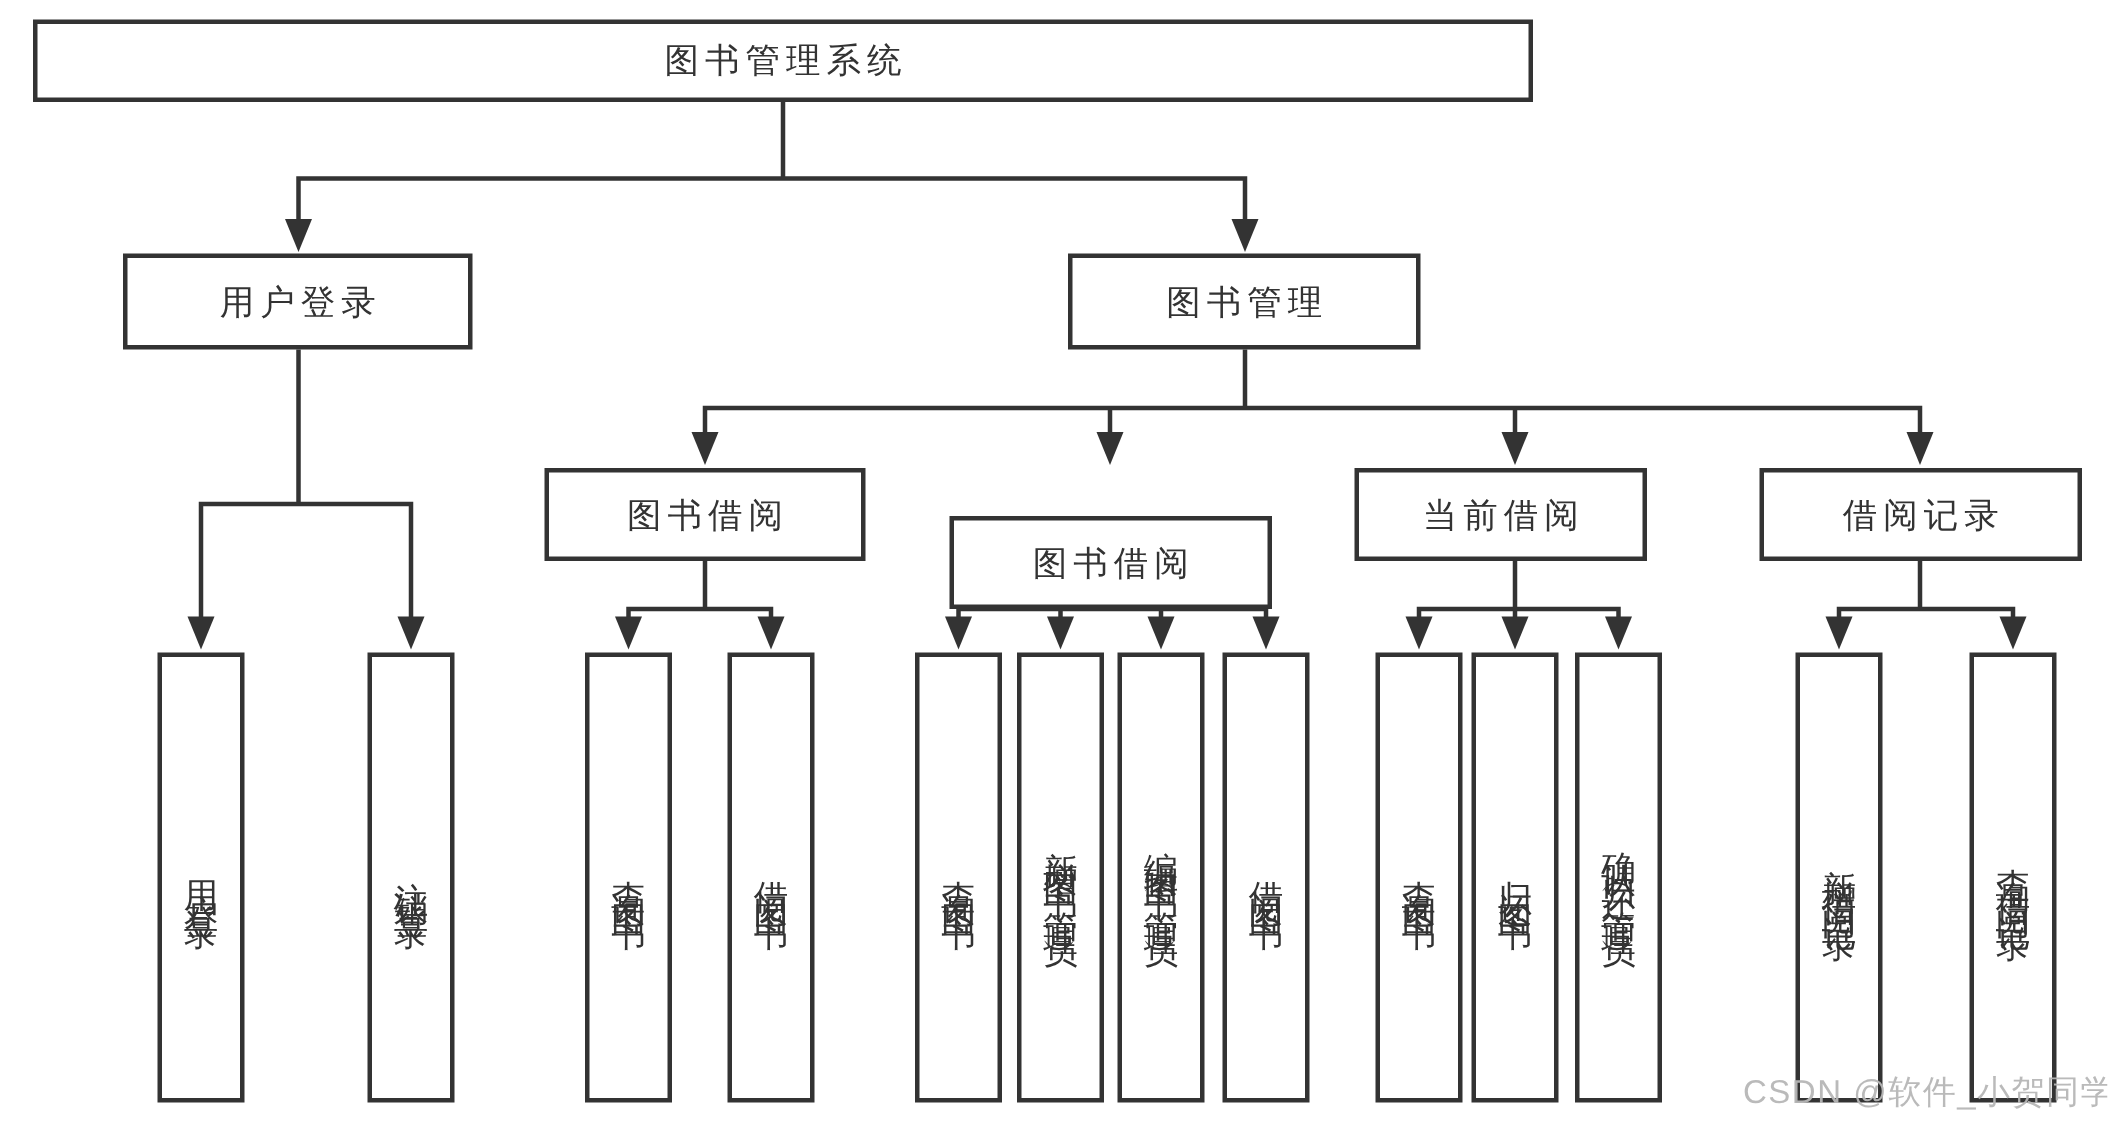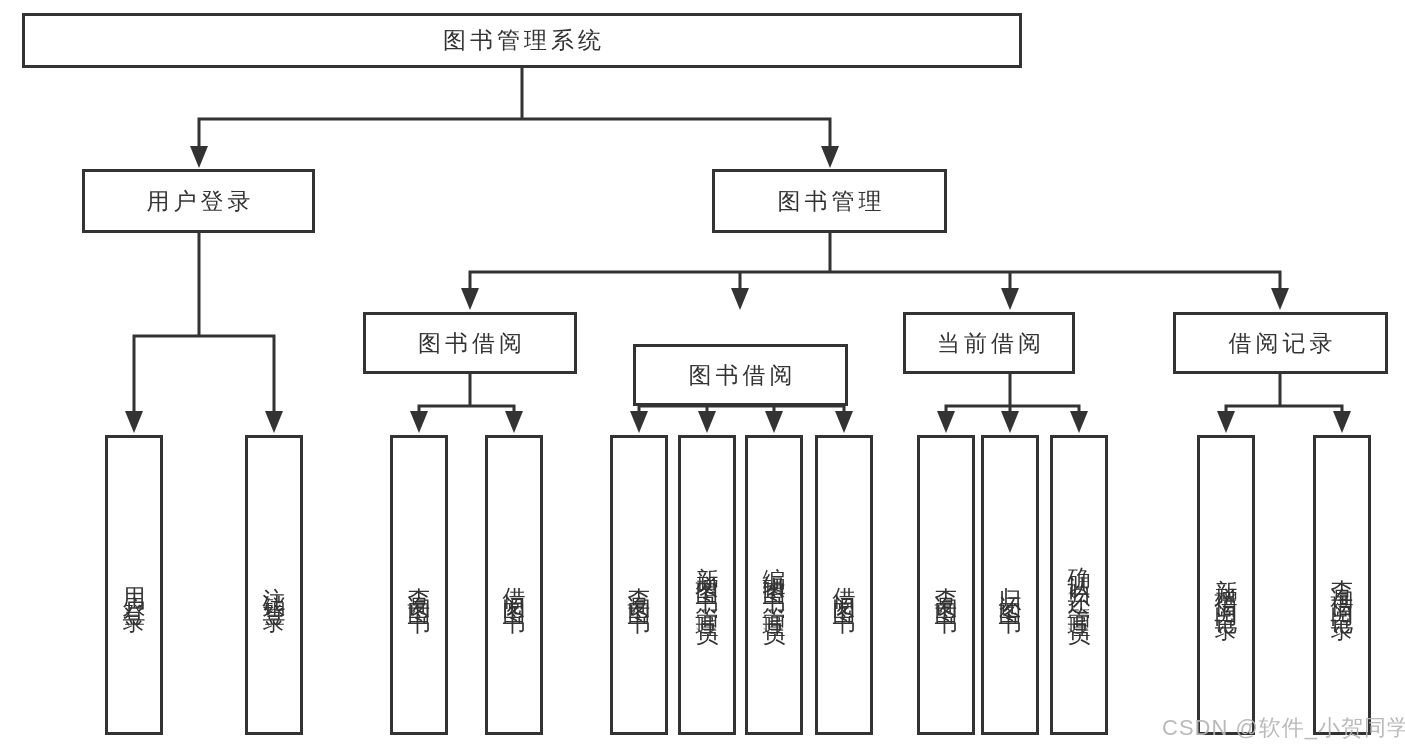--- a/index.html
+++ b/index.html
@@ -71,21 +71,21 @@
     <polygon points="1333,411 1351,411 1342,433"></polygon>
   </svg>
 
   <div class="node" style="left:22px; top:13px; width:1000px; height:55px;">图书管理系统</div>
 
   <div class="node" style="left:82px; top:169px; width:233px; height:64px;">用户登录</div>
   <div class="node" style="left:712px; top:169px; width:235px; height:64px;text-align:center;">图书管理</div>
 
   <div class="node" style="left:363px; top:312px; width:214px; height:62px;">图书借阅</div>
   <div class="node" style="left:633px; top:312px; width:215px; height:62px;margin-top:32px;">图书借阅</div>
-  <div class="node" style="left:903px; top:312px; width:172px; height:62px;">当前借阅</div>
+  <div class="node" style="left:903px; top:312px; width:195px; height:62px;">当前借阅</div>
   <div class="node" style="left:1173px; top:312px; width:215px; height:62px;">借阅记录</div>
 
   <div class="leaf" style="left:105px; top:435px;">用户登录</div>
   <div class="leaf" style="left:245px; top:435px;">注销登录</div>
 
   <div class="leaf" style="left:390px; top:435px;">查询图书</div>
   <div class="leaf" style="left:485px; top:435px;">借阅图书</div>
 
   <div class="leaf" style="left:610px; top:435px;">查询图书</div>
   <div class="leaf" style="left:678px; top:435px;">新增图书（管理员）</div>

